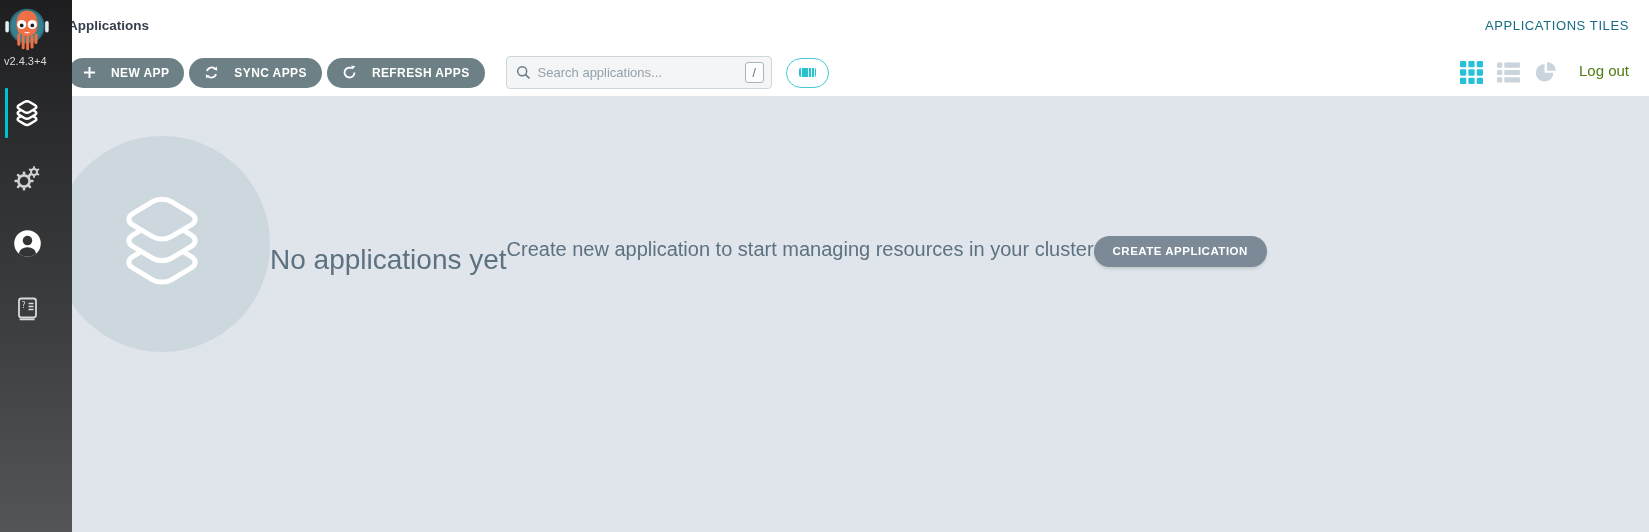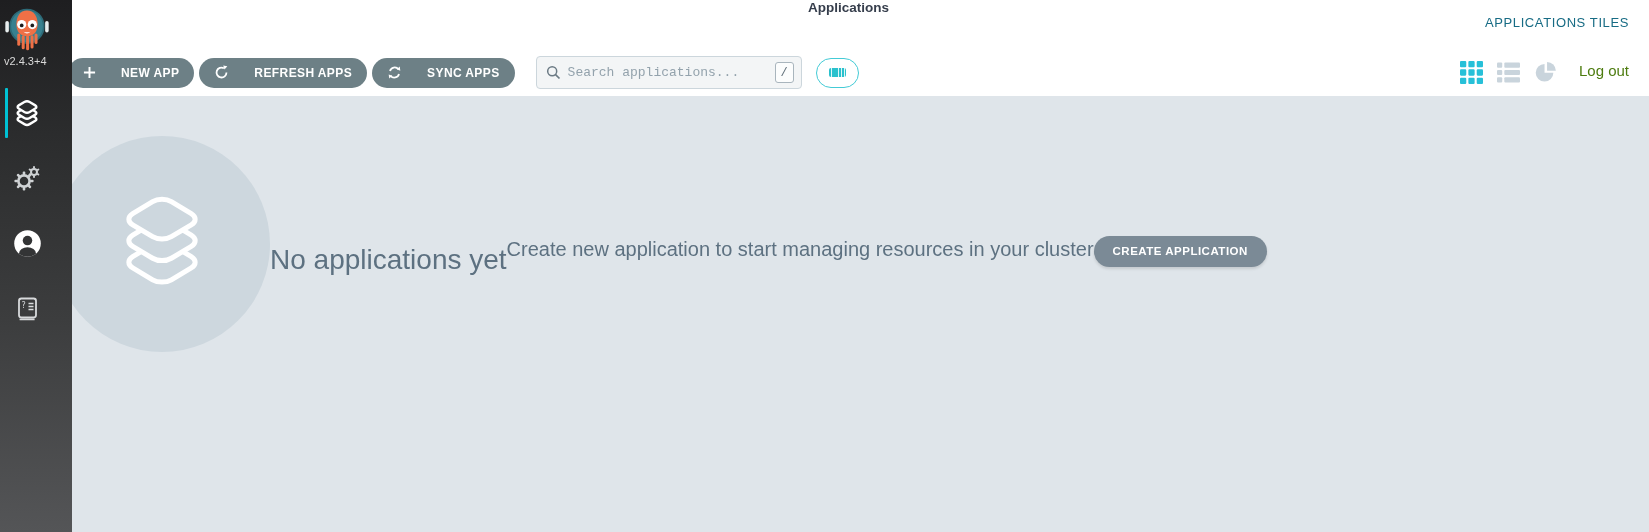--- a/index.html
+++ b/index.html
@@ -14,35 +14,35 @@
   .version { width:54px; margin-top:2px; color:#d9d9d9; font-size:11px; text-align:left;
     padding-left:4px; white-space:nowrap; overflow:hidden; }
   .nav { margin-top:14px; }
   .nav-item { position:relative; width:54px; height:65px; display:flex;
     align-items:center; justify-content:center; cursor:pointer; }
   .nav-item .indicator { position:absolute; left:5px; top:7px; width:3px; height:50px;
     background:#00c2d4; border-radius:1px; }
 
   
   .topbar { position:absolute; left:54px; top:0; right:0; height:52px; background:#fff;
-    border-bottom:1px solid #ebedee; display:flex; align-items:center; padding:0 20px 0 14px;flex-direction:column; }
+    border-bottom:1px solid #ebedee; display:flex; align-items:center; padding:0 20px 0 14px; }
   .breadcrumb { font-size:13.5px; font-weight:bold; color:#363e4c; }
   .page-mode { margin-left:auto; font-size:13px; font-weight:normal; color:#176b84;
     letter-spacing:.6px; }
 
   
   .toolbar { position:absolute; left:54px; top:49px; right:0; height:47px; background:#fff;
     display:flex; align-items:center; padding-left:14px; }
   .pill-btn { height:30px; border:none; border-radius:16px; background:#6d8086; color:#fff;
     font-family:inherit; font-size:12px; font-weight:bold; letter-spacing:.4px;
-    padding:0 15px; margin-right:5px; display:inline-flex; align-items:center; gap:25px;
+    padding:0 15px; margin-right:5px; display:inline-flex; align-items:center; gap:15px;
     cursor:pointer; white-space:nowrap; }
   .search-box { margin-left:16px; width:266px; height:33px; background:#f3f5f6;
     border:1px solid #ccd6dc; border-radius:4px; display:flex; align-items:center;
-    padding:0 7px 0 9px;font-family:Liberation Mono, monospace; }
+    padding:0 7px 0 9px; }
   .search-box input { flex:1; border:none; outline:none; background:transparent;
     font-family:inherit; font-size:13px; color:#55616b; margin-left:7px; min-width:0; }
   .search-box input::placeholder { color:#93a2ac; }
   .kbd-hint { width:19px; height:21px; border:1px solid #a9b5bd; border-radius:3px;
     background:#fcfdfd; color:#5f6e78; font-size:12px; display:flex; align-items:center;
     justify-content:center; }
   .toggle-btn { margin-left:14px; width:43px; height:30px; border-radius:15px;
     border:1.5px solid #44cbd6; background:#fff; display:flex; align-items:center;
     justify-content:center; cursor:pointer; }
   .toggle-bar { width:17px; height:9px; border-radius:2px; background:#2ac1cd;
@@ -165,33 +165,33 @@
 
   <div class="toolbar">
     <button class="pill-btn">
       <svg width="13" height="13" viewBox="0 0 14 14">
         <path d="M7 1 V13 M1 7 H13" stroke="#fff" stroke-width="2.1"></path>
       </svg>
       <span>NEW APP</span>
     </button>
     <button class="pill-btn">
       <svg width="15" height="15" viewBox="0 0 16 16">
-        <path d="M13.3 8 A5.3 5.3 0 1 1 10.6 3.4" stroke="#fff" stroke-width="1.9" fill="none"></path>
-        <polygon points="9.8,0.6 14.2,1.4 11.2,4.8" fill="#fff"></polygon>
-      </svg>
-      <span>REFRESH APPS</span>
-    </button>
-    <button class="pill-btn">
-      <svg width="15" height="15" viewBox="0 0 16 16">
         <path d="M3.2 6.4 A5.1 5.1 0 0 1 12.2 4.6" stroke="#fff" stroke-width="1.9" fill="none"></path>
         <polygon points="13.6,1.6 14.2,6 10.4,4.6" fill="#fff"></polygon>
         <path d="M12.8 9.6 A5.1 5.1 0 0 1 3.8 11.4" stroke="#fff" stroke-width="1.9" fill="none"></path>
         <polygon points="2.4,14.4 1.8,10 5.6,11.4" fill="#fff"></polygon>
       </svg>
       <span>SYNC APPS</span>
+    </button>
+    <button class="pill-btn">
+      <svg width="15" height="15" viewBox="0 0 16 16">
+        <path d="M13.3 8 A5.3 5.3 0 1 1 10.6 3.4" stroke="#fff" stroke-width="1.9" fill="none"></path>
+        <polygon points="9.8,0.6 14.2,1.4 11.2,4.8" fill="#fff"></polygon>
+      </svg>
+      <span>REFRESH APPS</span>
     </button>
 
     <div class="search-box">
       <svg width="15" height="15" viewBox="0 0 16 16">
         <circle cx="6.6" cy="6.6" r="4.8" stroke="#6b7a84" stroke-width="1.6" fill="none"></circle>
         <path d="M10.2 10.2 L14.4 14.4" stroke="#6b7a84" stroke-width="1.8"></path>
       </svg>
       <input type="text" placeholder="Search applications..." style="">
       <div class="kbd-hint">/</div>
     </div>

